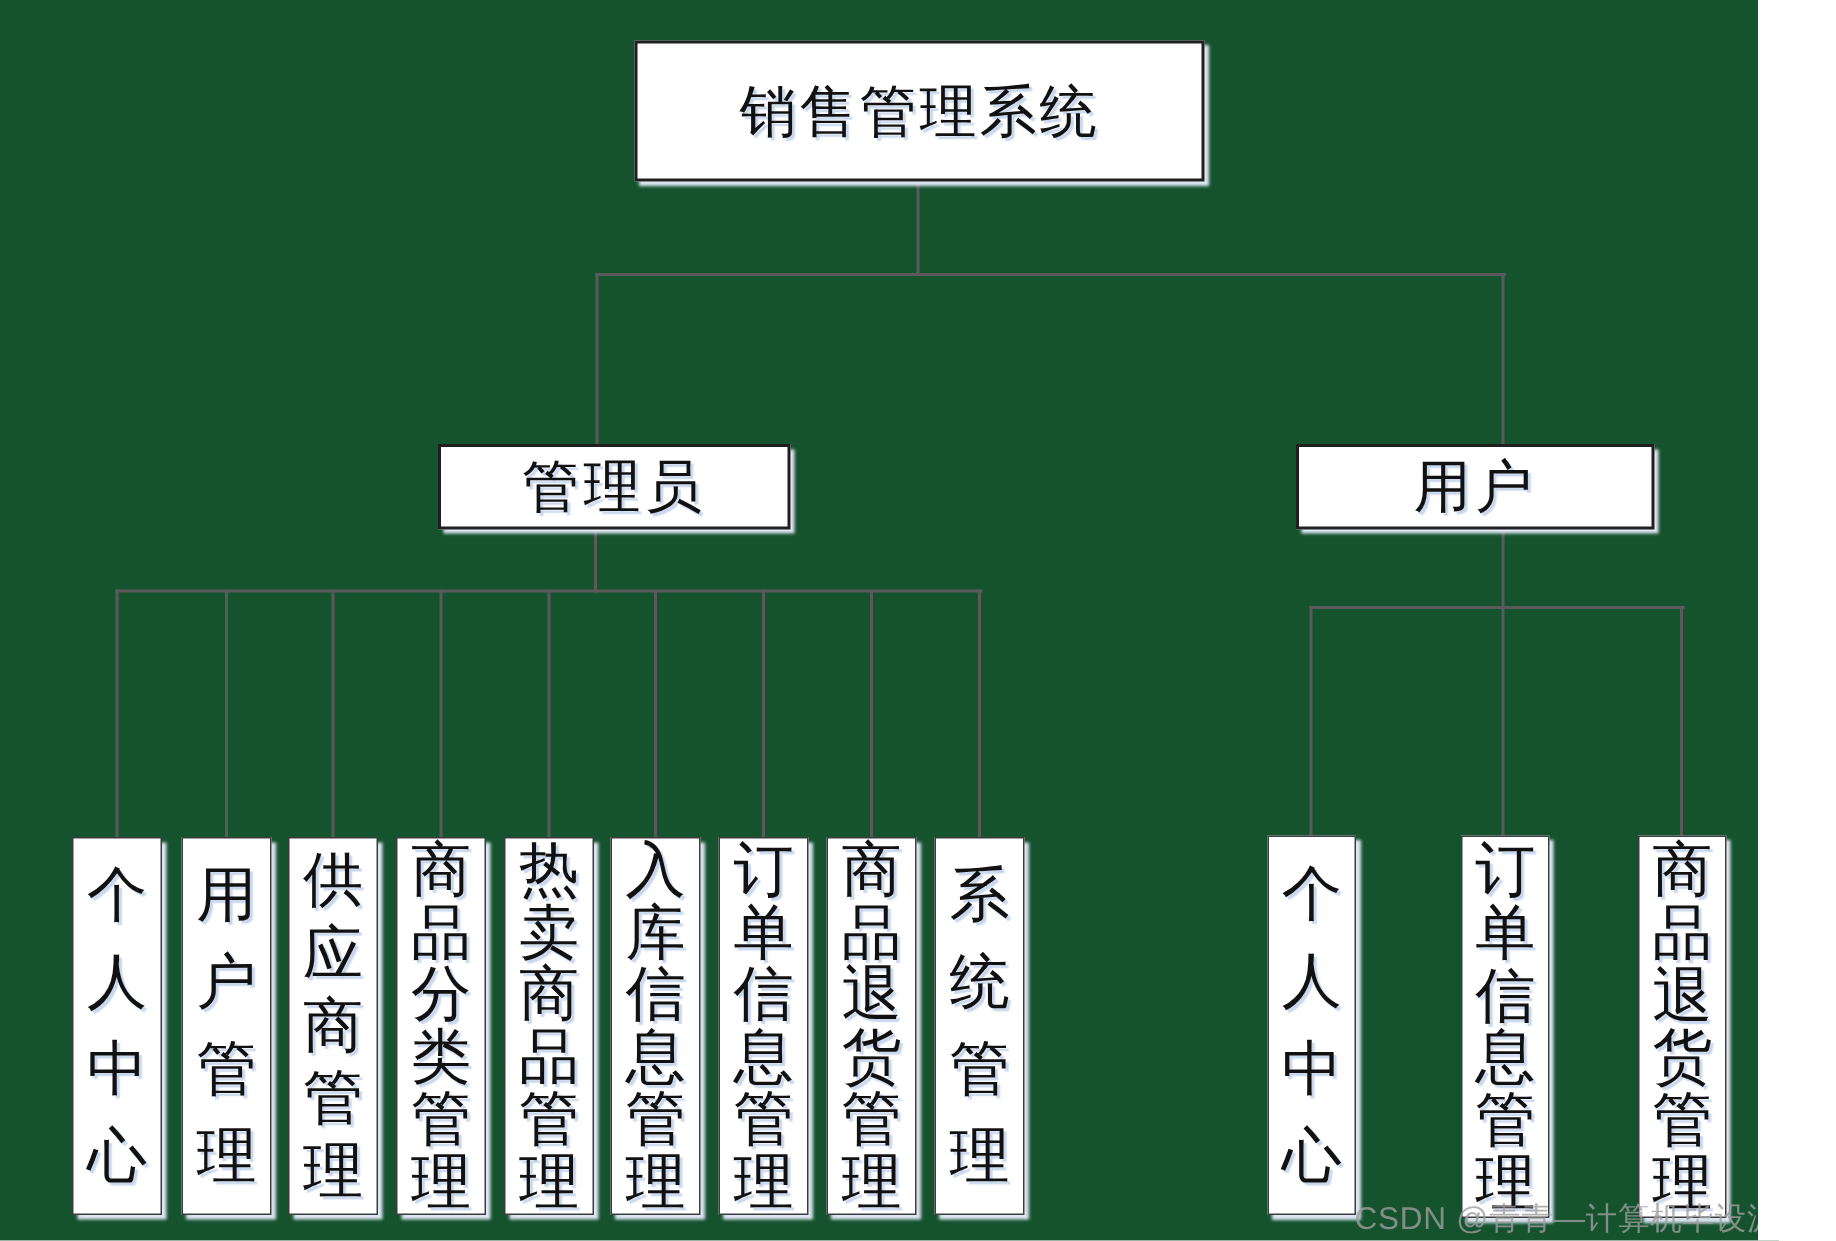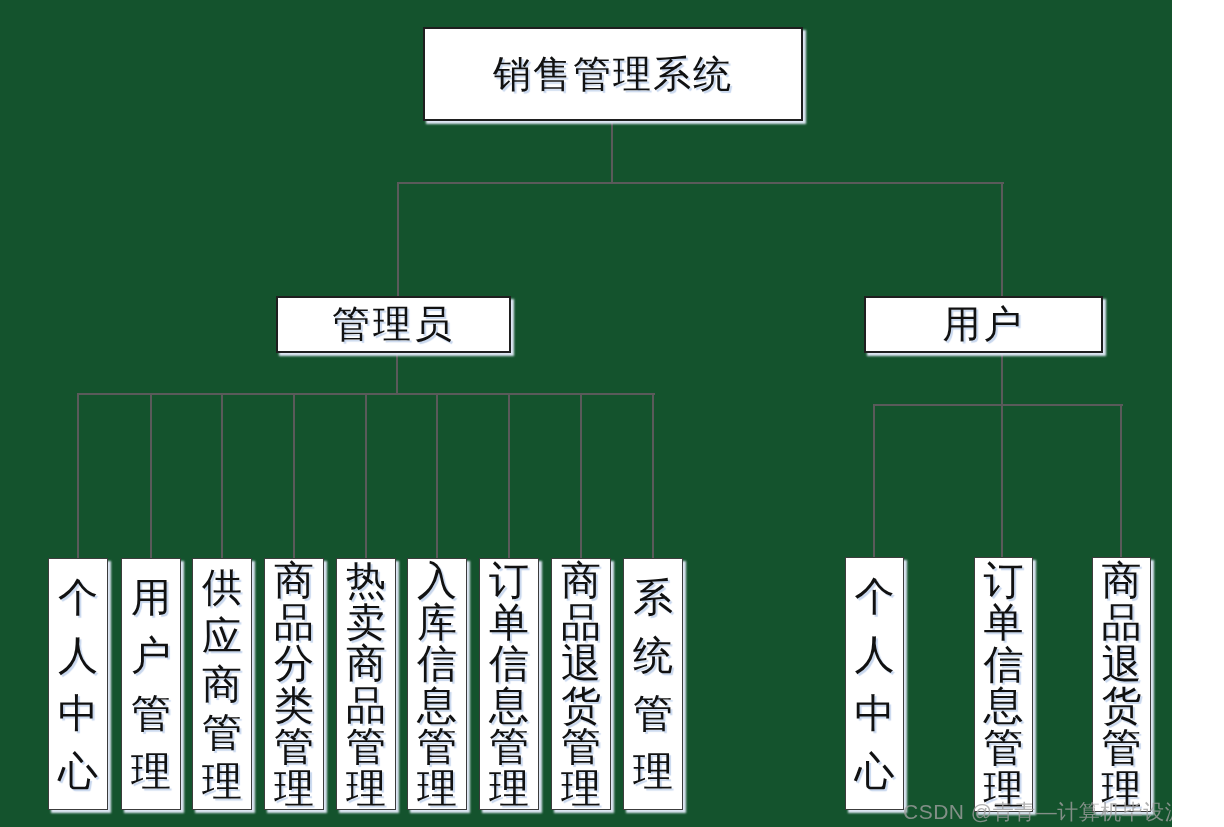--- a/index.html
+++ b/index.html
@@ -79,21 +79,21 @@
   <div class="vl" style="left:1001px; top:352px; height:54px;"></div>
   <div class="hl" style="left:873px;  top:404px; width:250px;"></div>
   <div class="vl" style="left:873px;  top:404px; height:154px;"></div>
   <div class="vl" style="left:1001px; top:404px; height:154px;"></div>
   <div class="vl" style="left:1120px; top:404px; height:154px;"></div>
 
   <div class="box root" style="left:423px; top:27px; width:380px; height:94px;">
     <span>销售管理系统</span>
   </div>
 
-  <div class="box lvl2" style="left:276px; top:296px; width:235px; height:57px;">
+  <div class="box lvl2" style="left:292px; top:296px; width:235px; height:57px;">
     <span>管理员</span>
   </div>
   <div class="box lvl2" style="left:864px; top:296px; width:239px; height:57px;">
     <span>用户</span>
   </div>
 
   <div class="box leaf" style="left:48px; top:558px; width:60px; height:252px;">
     <span class="vlabel">
         <span>个</span>
         <span>人</span>

